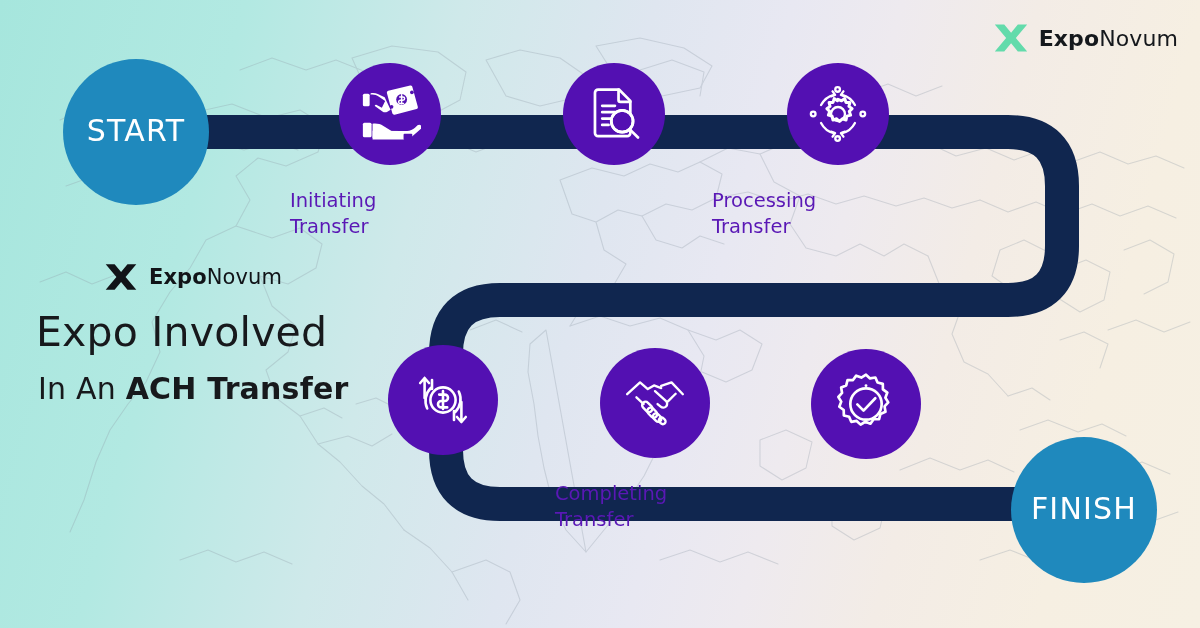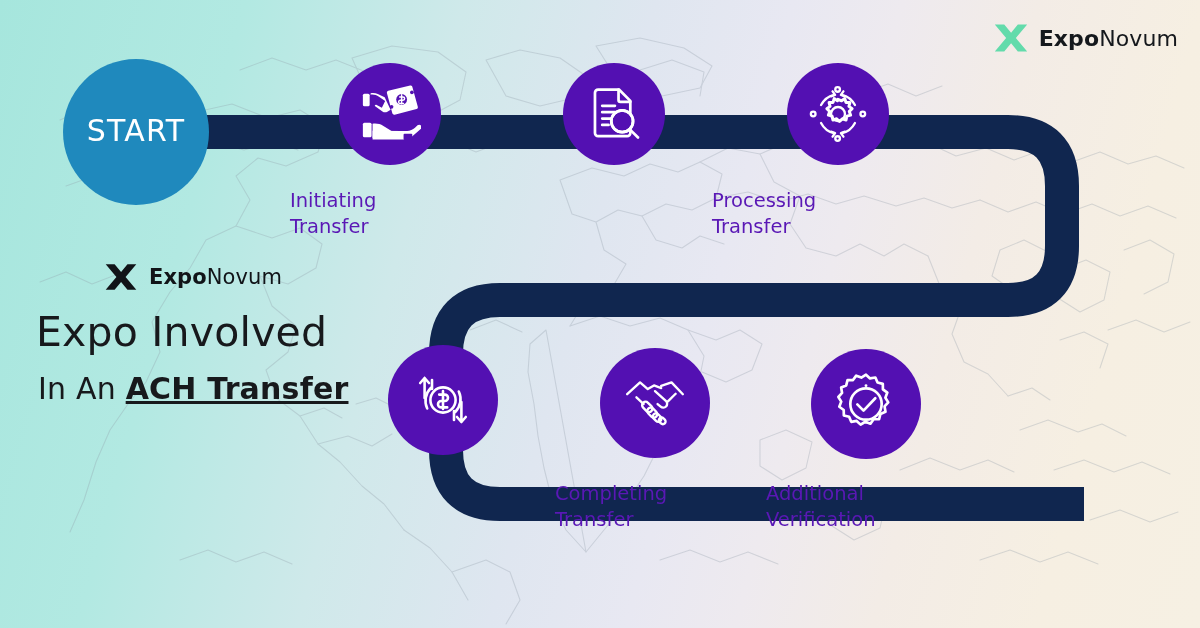--- a/index.html
+++ b/index.html
@@ -50,21 +50,21 @@
 
   
   #headline{position:absolute;left:36px;top:262px;width:430px;}
   #brandRow{display:flex;align-items:center;gap:11px;margin-left:68px;margin-bottom:18px;}
   #brandRow .mark{width:34px;height:30px;display:block;}
   #brandRow .wordmark{font-size:21px;color:#111418;letter-spacing:.1px;}
   #brandRow .wordmark b{font-weight:700;}
   #brandRow .wordmark i{font-style:normal;font-weight:400;}
   #titleMain{font-size:41px;color:#17191c;letter-spacing:.2px;line-height:1.08;font-weight:400;}
   #titleSub{font-size:30px;color:#17191c;margin-top:17px;margin-left:2px;letter-spacing:.2px;font-weight:400;}
-  #titleSub b{font-weight:700;text-decoration:underline;}
+  #titleSub b{font-weight:700;}
 
   
   #cornerLogo{position:absolute;right:22px;top:22px;display:flex;align-items:center;gap:10px;}
   #cornerLogo .mark{width:36px;height:32px;display:block;}
   #cornerLogo .wordmark{font-size:22px;color:#15181c;letter-spacing:.1px;}
   #cornerLogo .wordmark b{font-weight:700;}
   #cornerLogo .wordmark i{font-style:normal;font-weight:400;}
 </style>
 </head>
 <body>
@@ -135,20 +135,23 @@
   <div id="trackLayer">
     <svg viewBox="0 0 1200 628" preserveAspectRatio="none" aria-hidden="true">
       <path id="trackPath" d="M 136 132 L 1008 132 Q 1062 132 1062 186 L 1062 246 Q 1062 300 1008 300 L 500 300 Q 446 300 446 354 L 446 400 L 446 450 Q 446 504 500 504 L 1084 504" stroke="#10264f" stroke-width="34"></path>
     </svg>
   </div>
 
   <div class="node endcap" style="left:63px;top:59px;width:146px;height:146px;">
     <span>START</span>
   </div>
 
+  <div class="node endcap" style="left:1011px;top:437px;width:146px;height:146px;">
+    <span>FINISH</span>
+  </div>
 
   <div class="node step-circle" style="left:339px;top:63px;width:102px;height:102px;">
     <span>
       <svg width="62" height="62" viewBox="0 0 64 64" fill="#ffffff" aria-hidden="true">
         <rect x="4" y="11" width="7" height="13" rx="1.6"></rect>
         <path d="M12 12c3.2-.4 6.1.5 8.6 2.2l6.4 4.3-3.4 7.1-5.8-3.1c-1-.5-2 .9-1.1 1.6l7.5 5.3c1.5 1.1 3.5 1.2 5.1.2l3.3-2-6.1-12.9-7.1-3.4c-2.3-1.1-4.9-1.3-7.4-.8z"></path>
         <path d="M30.2 7.9 52.8 2.6c1-.2 2 .4 2.3 1.4l5.6 20.4c.3 1-.3 2.1-1.3 2.4l-22.6 5.9c-1 .3-2.1-.3-2.4-1.4l-5.6-21c-.2-1 .4-2.1 1.4-2.4z"></path>
         <circle cx="44" cy="17" r="5.6" fill="#5310b2"></circle>
         <path d="M44 12.2v9.6M42 14.4h3.4a1.7 1.7 0 0 1 0 3.4h-2.8a1.7 1.7 0 0 0 0 3.4H46" stroke="#ffffff" stroke-width="1.5" fill="none" stroke-linecap="round"></path>
         <circle cx="33.6" cy="24.6" r="1.9" fill="#5310b2"></circle>
@@ -237,22 +240,20 @@
     <span>
       <svg width="66" height="66" viewBox="0 0 64 64" fill="none" stroke="#ffffff" stroke-width="2.6" stroke-linecap="round" stroke-linejoin="round" aria-hidden="true">
         <path d="M32 3.6l3.9 3.6 5.2-.9 2.1 4.9 5.1 1.3.1 5.3 4.3 3.1-1.9 5 2.8 4.5-3.6 3.9.9 5.2-4.9 2.1-1.3 5.1-5.3.1-3.1 4.3-5-1.9-4.5 2.8-3.9-3.6-5.2.9-2.1-4.9-5.1-1.3-.1-5.3-4.3-3.1 1.9-5-2.8-4.5 3.6-3.9-.9-5.2 4.9-2.1 1.3-5.1 5.3-.1 3.1-4.3 5 1.9z"></path>
         <circle cx="32" cy="32" r="15.2"></circle>
         <path d="M23.6 32.4 29.6 38.4 41 26.4"></path>
         <circle cx="32" cy="14.2" r="1.4" fill="#ffffff" stroke="none"></circle>
         <circle cx="32" cy="49.8" r="1.4" fill="#ffffff" stroke="none"></circle>
       </svg>
     </span>
   </div>
-  <div class="step-label" style="left:766px;top:481px;width:200px;">Additional
-Verification</div>
 
   <div id="headline">
     <div id="brandRow">
       <span class="mark">
         <svg width="34" height="30" viewBox="0 0 40 34" aria-hidden="true">
           <path d="M2 2h10.5l7.6 9.2L27.6 2H38l-12.6 15L38 32H27.6l-7.5-9.2L12.5 32H2l12.6-15z" fill="#111418"></path>
           <path d="M14 9.5 20 17l-6 7.5V9.5z" fill="#ffffff" opacity="0"></path>
         </svg>
       </span>
       <span class="wordmark">

